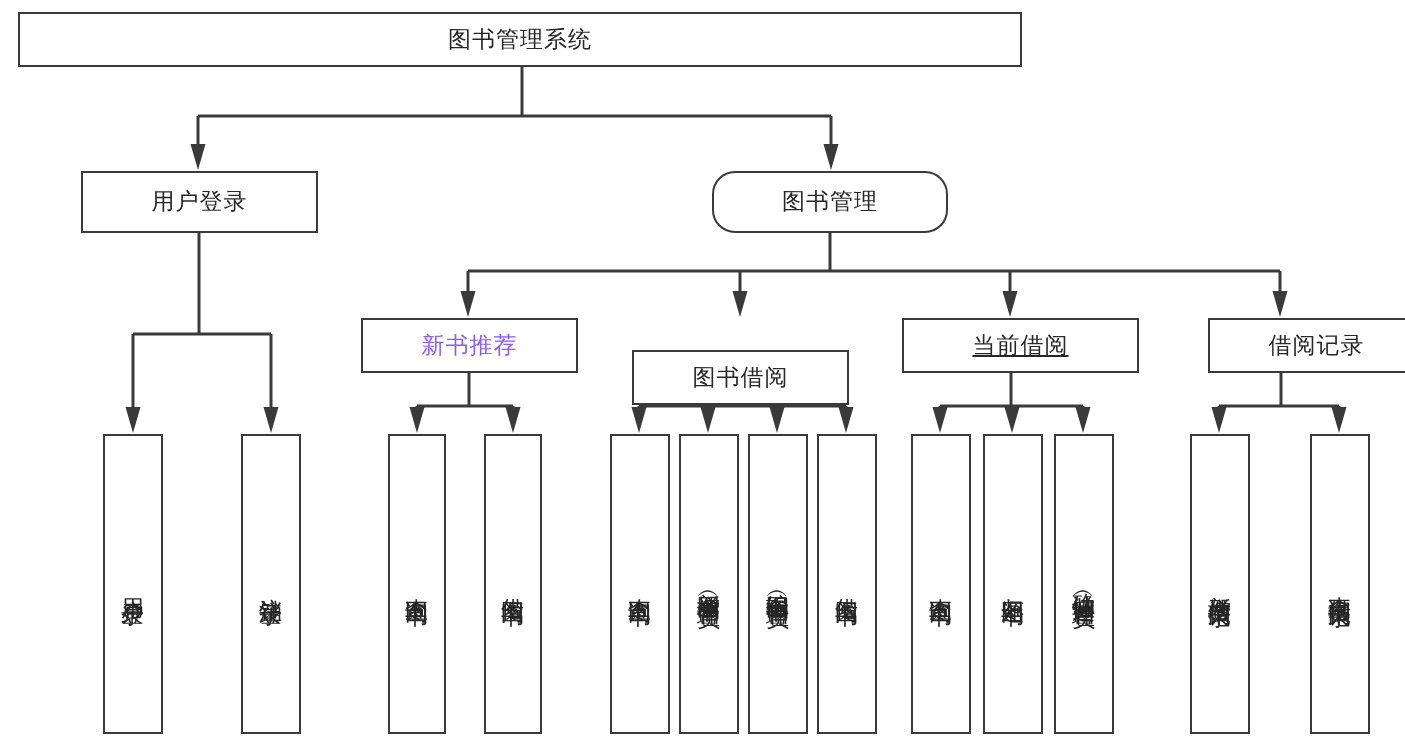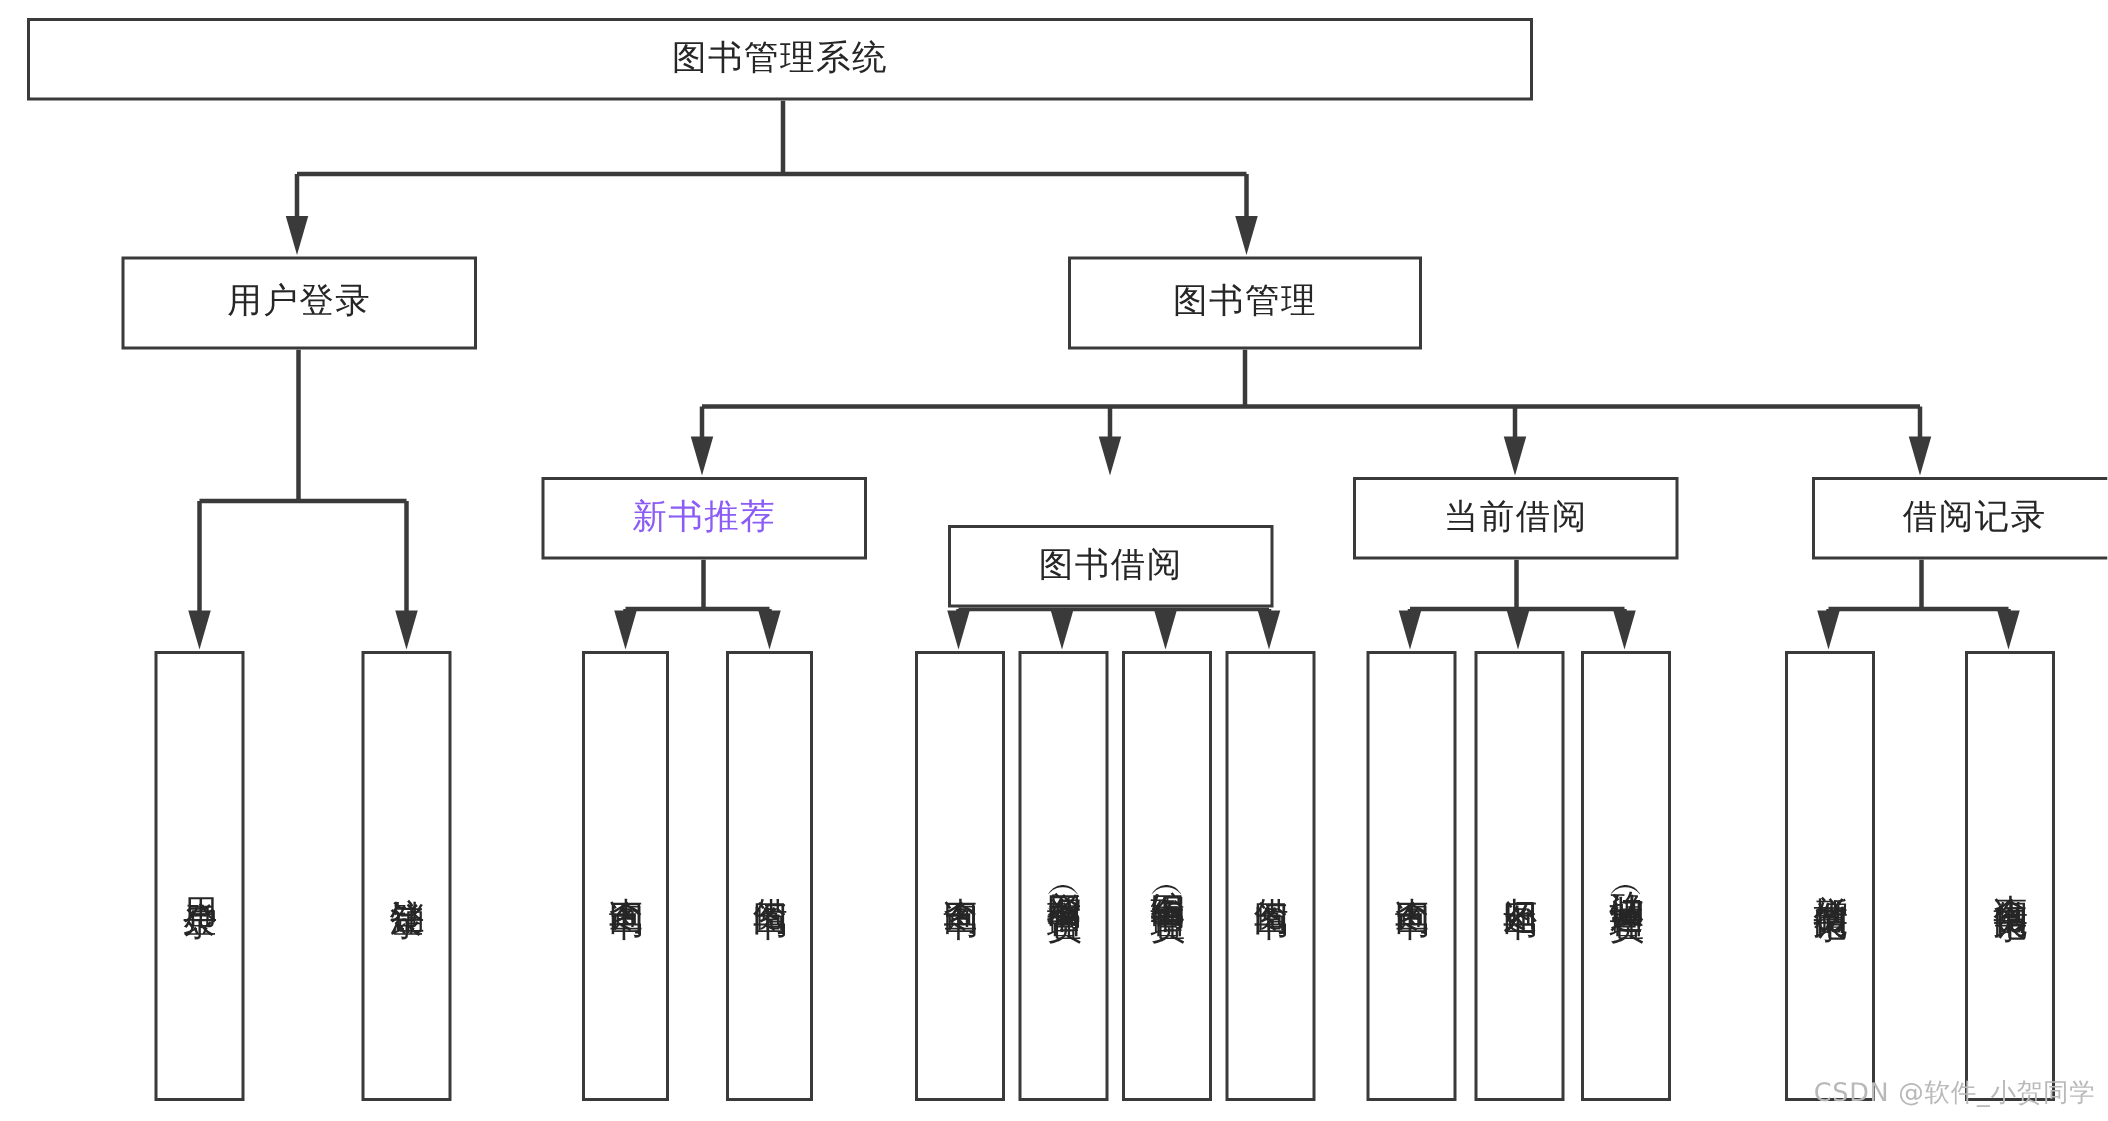--- a/index.html
+++ b/index.html
@@ -158,30 +158,30 @@
         <polygon points="1331.5,407 1346.5,407 1339,433" fill="#3a3a3a"></polygon>
       </g>
     </svg>
   <div id="node-layer">
       <div class="node horizontal" style="left: 18px; top: 12px; width: 1004px; height: 55px; border-color: rgb(58, 58, 58); color: rgb(38, 38, 38);">
         <span class="htext">图书管理系统</span>
       </div>
       <div class="node horizontal" style="left: 81px; top: 171px; width: 237px; height: 62px; border-color: rgb(58, 58, 58); color: rgb(38, 38, 38);">
         <span class="htext">用户登录</span>
       </div>
-      <div class="node horizontal" style="left: 712px; top: 171px; width: 236px; height: 62px; border-color: rgb(58, 58, 58); color: rgb(38, 38, 38);">
+      <div class="node horizontal" style="left: 712px; top: 171px; width: 236px; height: 62px; border-color: rgb(58, 58, 58); color: rgb(38, 38, 38); border-radius: 23px;">
         <span class="htext">图书管理</span>
       </div>
       <div class="node horizontal" style="left: 361px; top: 318px; width: 217px; height: 55px; border-color: rgb(58, 58, 58); color: #8b5cf6;">
         <span class="htext">新书推荐</span>
       </div>
       <div class="node horizontal" style="left: 632px; top: 318px; width: 217px; height: 55px; border-color: rgb(58, 58, 58); color: rgb(38, 38, 38); margin-top: 32px;">
         <span class="htext">图书借阅</span>
       </div>
-      <div class="node horizontal" style="left: 902px; top: 318px; width: 217px; height: 55px; border-color: rgb(58, 58, 58); color: rgb(38, 38, 38);">
+      <div class="node horizontal" style="left: 902px; top: 318px; width: 237px; height: 55px; border-color: rgb(58, 58, 58); color: rgb(38, 38, 38); text-decoration: underline;">
         <span class="htext">当前借阅</span>
       </div>
       <div class="node horizontal" style="left: 1208px; top: 318px; width: 217px; height: 55px; border-color: rgb(58, 58, 58); color: rgb(38, 38, 38);">
         <span class="htext">借阅记录</span>
       </div>
       <div class="node vertical" style="left: 103px; top: 434px; width: 60px; height: 300px; border-color: rgb(58, 58, 58); color: rgb(38, 38, 38);">
         <span class="vtext">用户登录</span>
       </div>
       <div class="node vertical" style="left: 241px; top: 434px; width: 60px; height: 300px; border-color: rgb(58, 58, 58); color: rgb(38, 38, 38);">
         <span class="vtext">注销登录</span>
@@ -213,14 +213,13 @@
       <div class="node vertical" style="left: 1054px; top: 434px; width: 60px; height: 300px; border-color: rgb(58, 58, 58); color: rgb(38, 38, 38);">
         <span class="vtext">确认归还（管理员）</span>
       </div>
       <div class="node vertical" style="left: 1190px; top: 434px; width: 60px; height: 300px; border-color: rgb(58, 58, 58); color: rgb(38, 38, 38);">
         <span class="vtext">新增借阅记录</span>
       </div>
       <div class="node vertical" style="left: 1310px; top: 434px; width: 60px; height: 300px; border-color: rgb(58, 58, 58); color: rgb(38, 38, 38);">
         <span class="vtext">查询借阅记录</span>
       </div>
     </div>
-  <div class="watermark">CSDN @软件_小贺同学</div>
 </div>
 
 </body></html>

